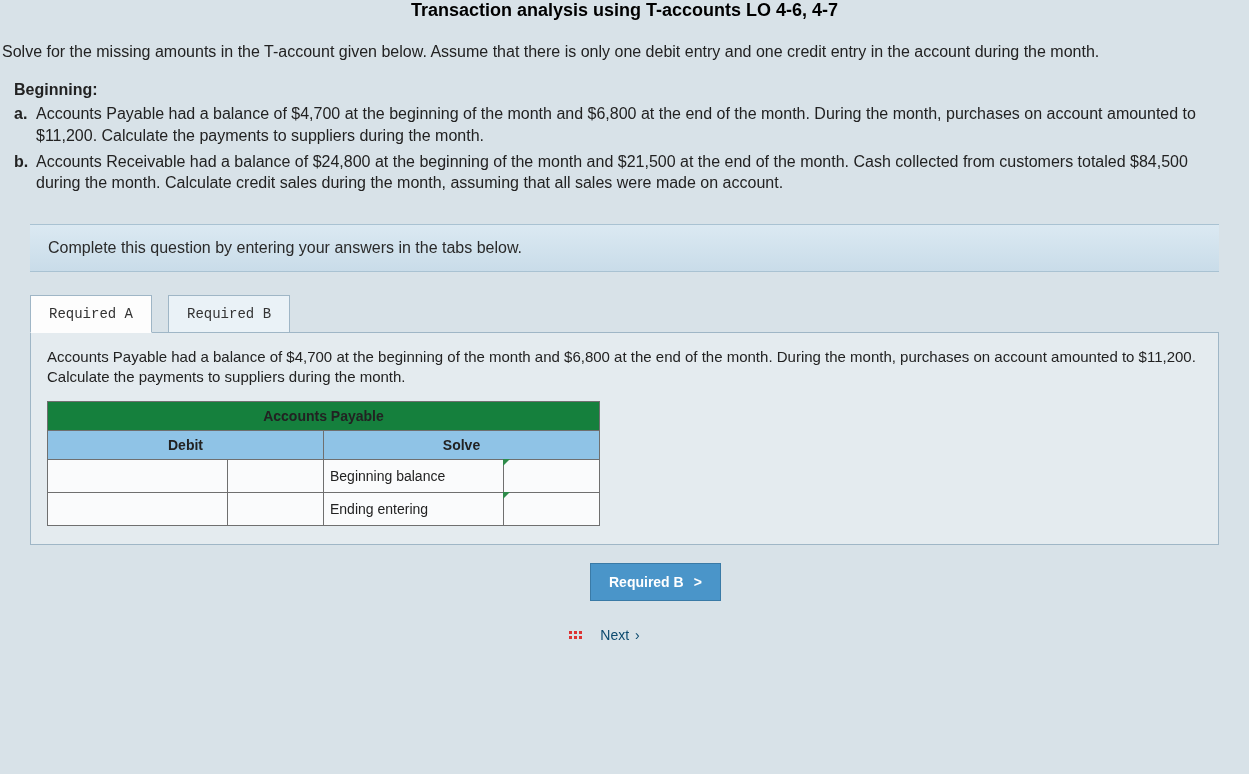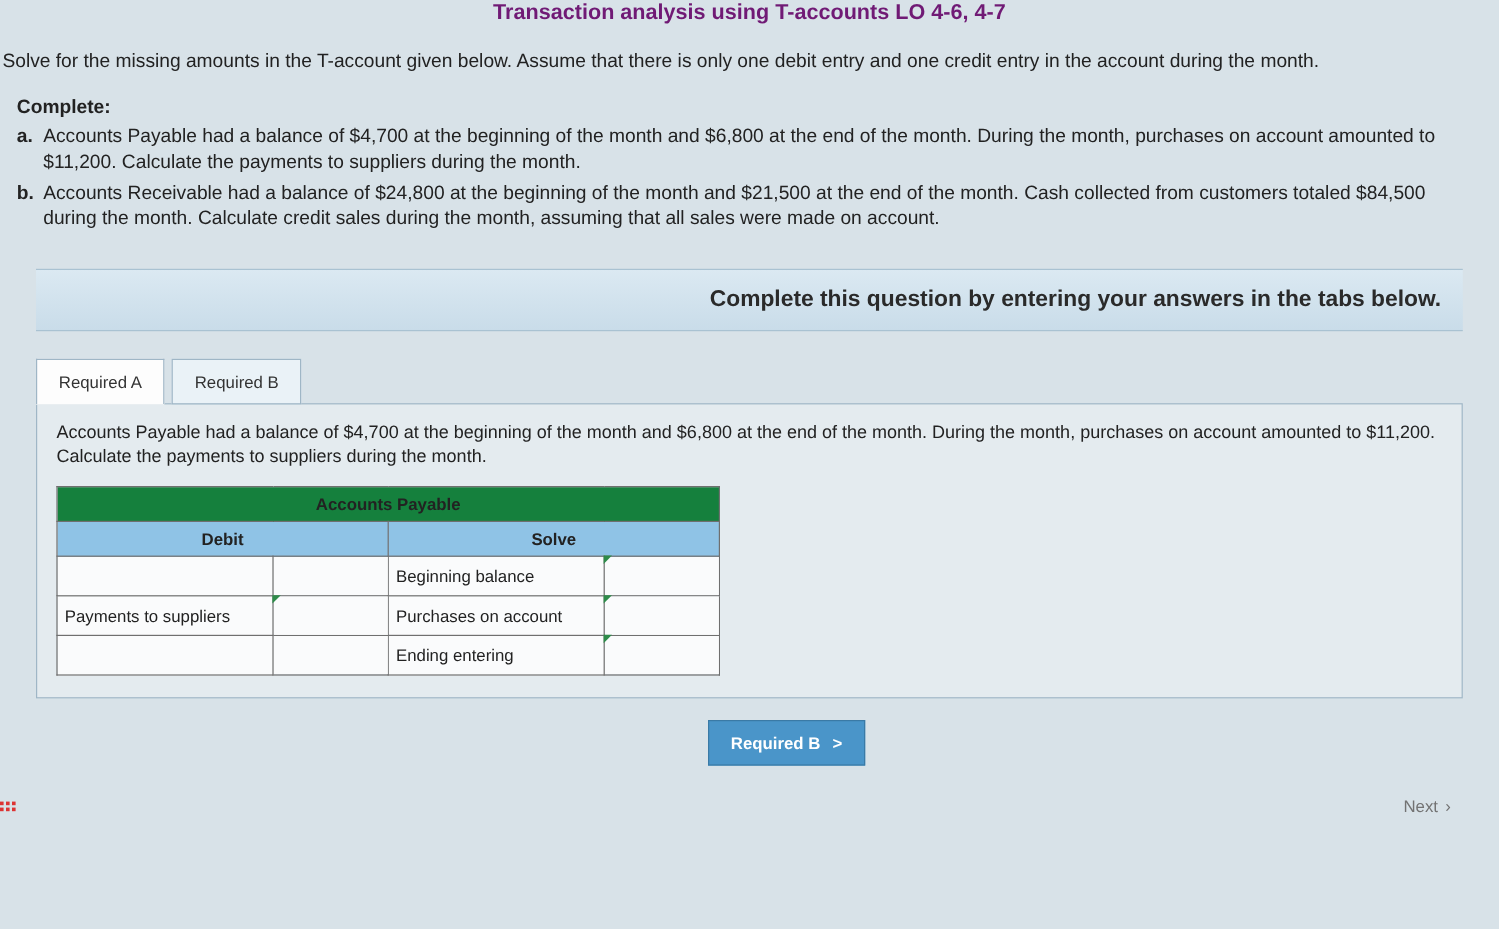--- a/index.html
+++ b/index.html
@@ -8,21 +8,21 @@
       background: #d8e2e8;
       color: #222;
       padding: 0;
       width: 1249px;
     }
     .page-title {
       font-weight: bold;
       font-size: 18px;
       padding: 0 20px 10px;
       text-align: center;
-      color: #701a75;
+      color: #000000;
     }
     .prompt {
       font-size: 16px;
       line-height: 1.4;
       padding: 10px 20px 18px 2px;
       color: #222;
     }
     .required-section {
       padding: 0 20px 18px 14px;
     }
@@ -41,31 +41,31 @@
       font-weight: bold;
       min-width: 22px;
     }
     .req-text { flex: 1; }
     .instruction-banner {
       background: linear-gradient(#dbe9f2, #c9dce9);
       border-top: 1px solid #a9c2d2;
       border-bottom: 1px solid #a9c2d2;
       margin: 8px 30px 0 30px;
       padding: 14px 18px;
-      font-weight: bold;
-      font-size: 19px;
+      font-weight: normal;
+      font-size: 16px;
       color: #2a2a2a;
-      text-align: right;
     }
     .tabs-wrap {
       margin: 22px 30px 0 30px;
     }
     .tabs {
       display: flex;
-      gap: 6px;
+      gap: 16px;
+      font-family: Liberation Mono, monospace;
     }
     .tab {
       border: 1px solid #9fb6c6;
       background: #eaf2f7;
       padding: 10px 18px;
       font-size: 14px;
       color: #333;
       cursor: pointer;
       position: relative;
       top: 1px;
@@ -135,25 +135,25 @@
       font-size: 14px;
       font-weight: bold;
       cursor: pointer;
       display: inline-flex;
       align-items: center;
       gap: 10px;
     }
     .nav-btn .chev { font-weight: bold; }
     .footer {
       display: flex;
-      justify-content: space-between;
+      justify-content: center;
       align-items: center;
       gap: 18px;
       padding: 26px 40px 6px 0;
-      color: #737373;
+      color: #0c4a6e;
       font-size: 14px;
     }
     .grid-icon {
       display: inline-grid;
       grid-template-columns: repeat(3, 3px);
       grid-template-rows: repeat(2, 3px);
       gap: 2px;
     }
     .grid-icon i {
       background: #d33;
@@ -168,21 +168,21 @@
     }
   </style>
 </head>
 <body>
 
 <div class="page-title">Transaction analysis using T-accounts LO 4-6, 4-7</div>
 
 <div class="prompt">Solve for the missing amounts in the T-account given below. Assume that there is only one debit entry and one credit entry in the account during the month.</div>
 
 <div class="required-section">
-  <div class="required-heading">Complete:</div>
+  <div class="required-heading">Beginning:</div>
   <div class="req-item">
     <span class="req-bullet">a.</span>
     <span class="req-text">Accounts Payable had a balance of $4,700 at the beginning of the month and $6,800 at the end of the month. During the month, purchases on account amounted to $11,200. Calculate the payments to suppliers during the month.</span>
   </div>
   <div class="req-item">
     <span class="req-bullet">b.</span>
     <span class="req-text">Accounts Receivable had a balance of $24,800 at the beginning of the month and $21,500 at the end of the month. Cash collected from customers totaled $84,500 during the month. Calculate credit sales during the month, assuming that all sales were made on account.</span>
   </div>
 </div>
 
@@ -209,30 +209,20 @@
     </tr>
     <tr>
       <td class="label-cell"></td>
       <td class="val-cell"></td>
       <td class="label-cell">Beginning balance</td>
       <td class="val-cell">
             <span class="tick"></span>
           </td>
     </tr>
     <tr>
-      <td class="label-cell">Payments to suppliers</td>
-      <td class="val-cell">
-            <span class="tick"></span>
-          </td>
-      <td class="label-cell">Purchases on account</td>
-      <td class="val-cell">
-            <span class="tick"></span>
-          </td>
-    </tr>
-    <tr>
       <td class="label-cell"></td>
       <td class="val-cell"></td>
       <td class="label-cell">Ending entering</td>
       <td class="val-cell">
             <span class="tick"></span>
           </td>
     </tr>
   </tbody>
     </table>
 </div>

